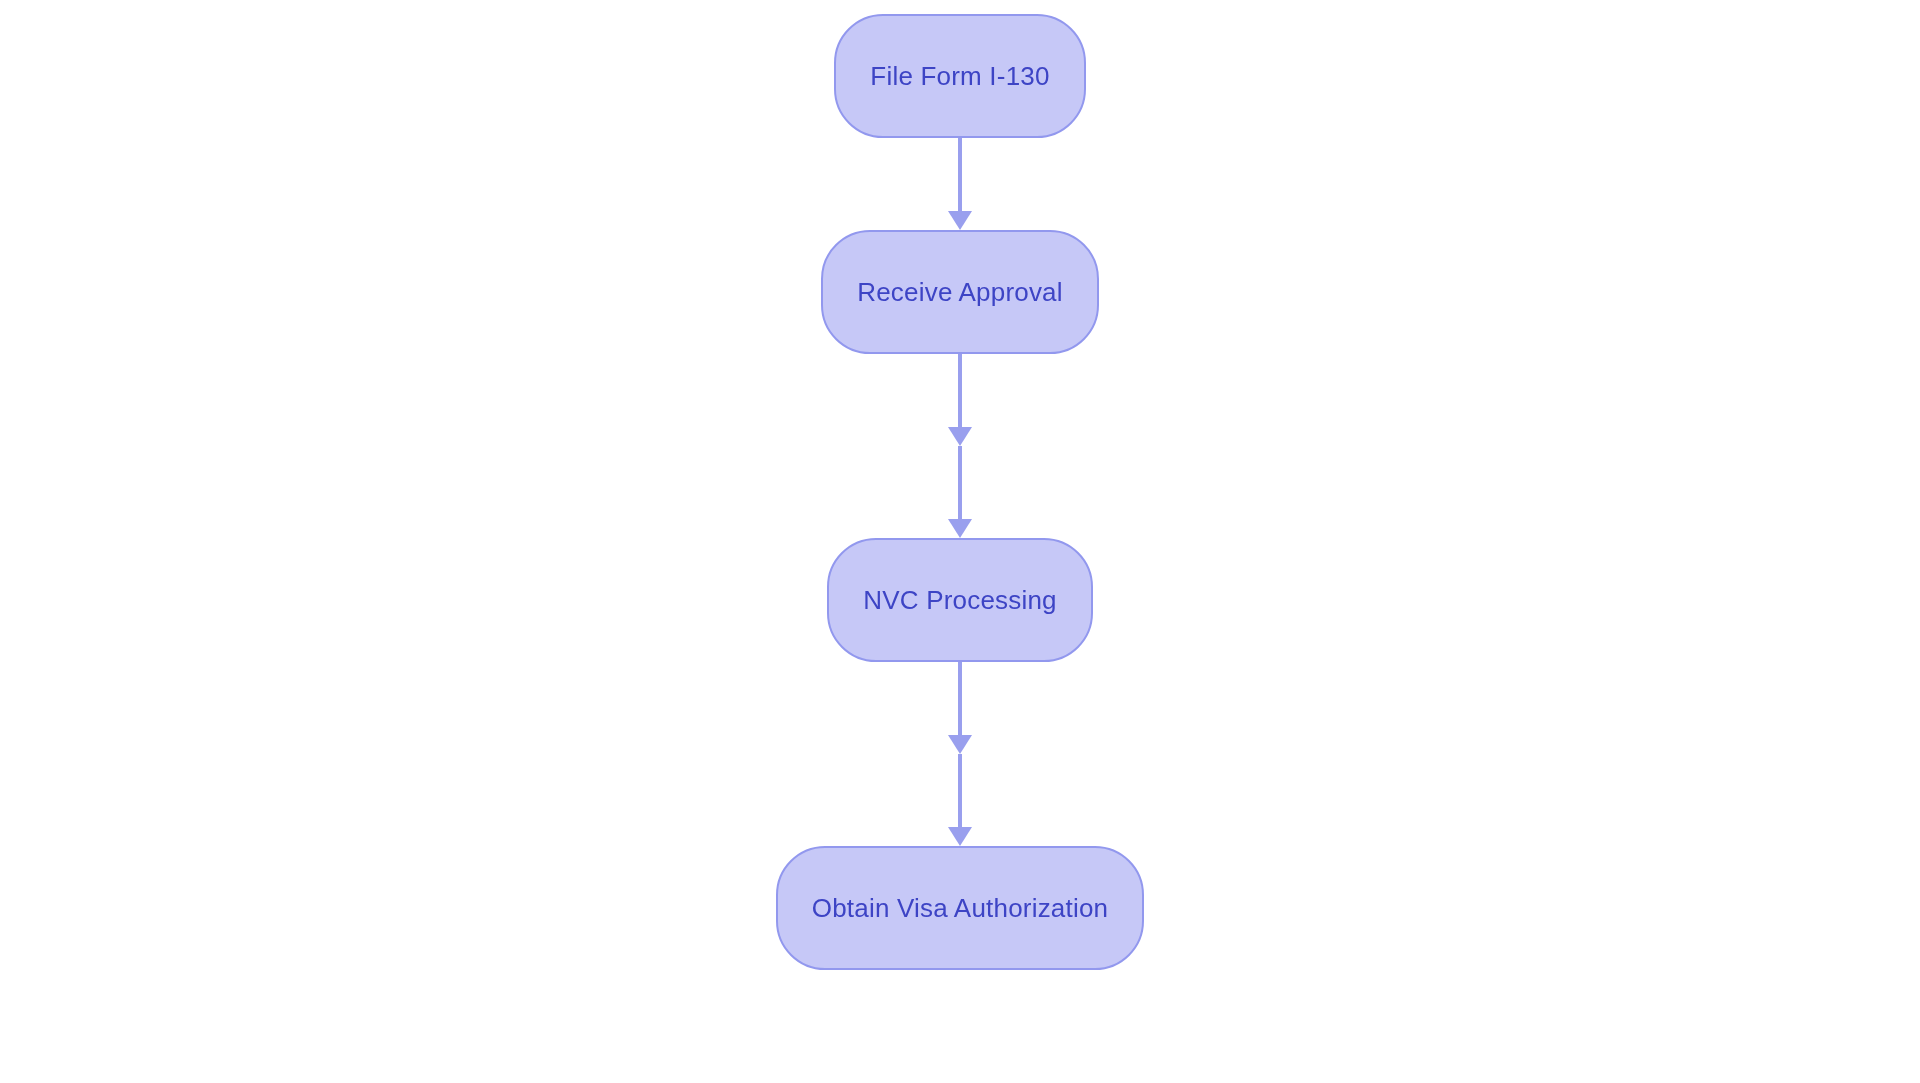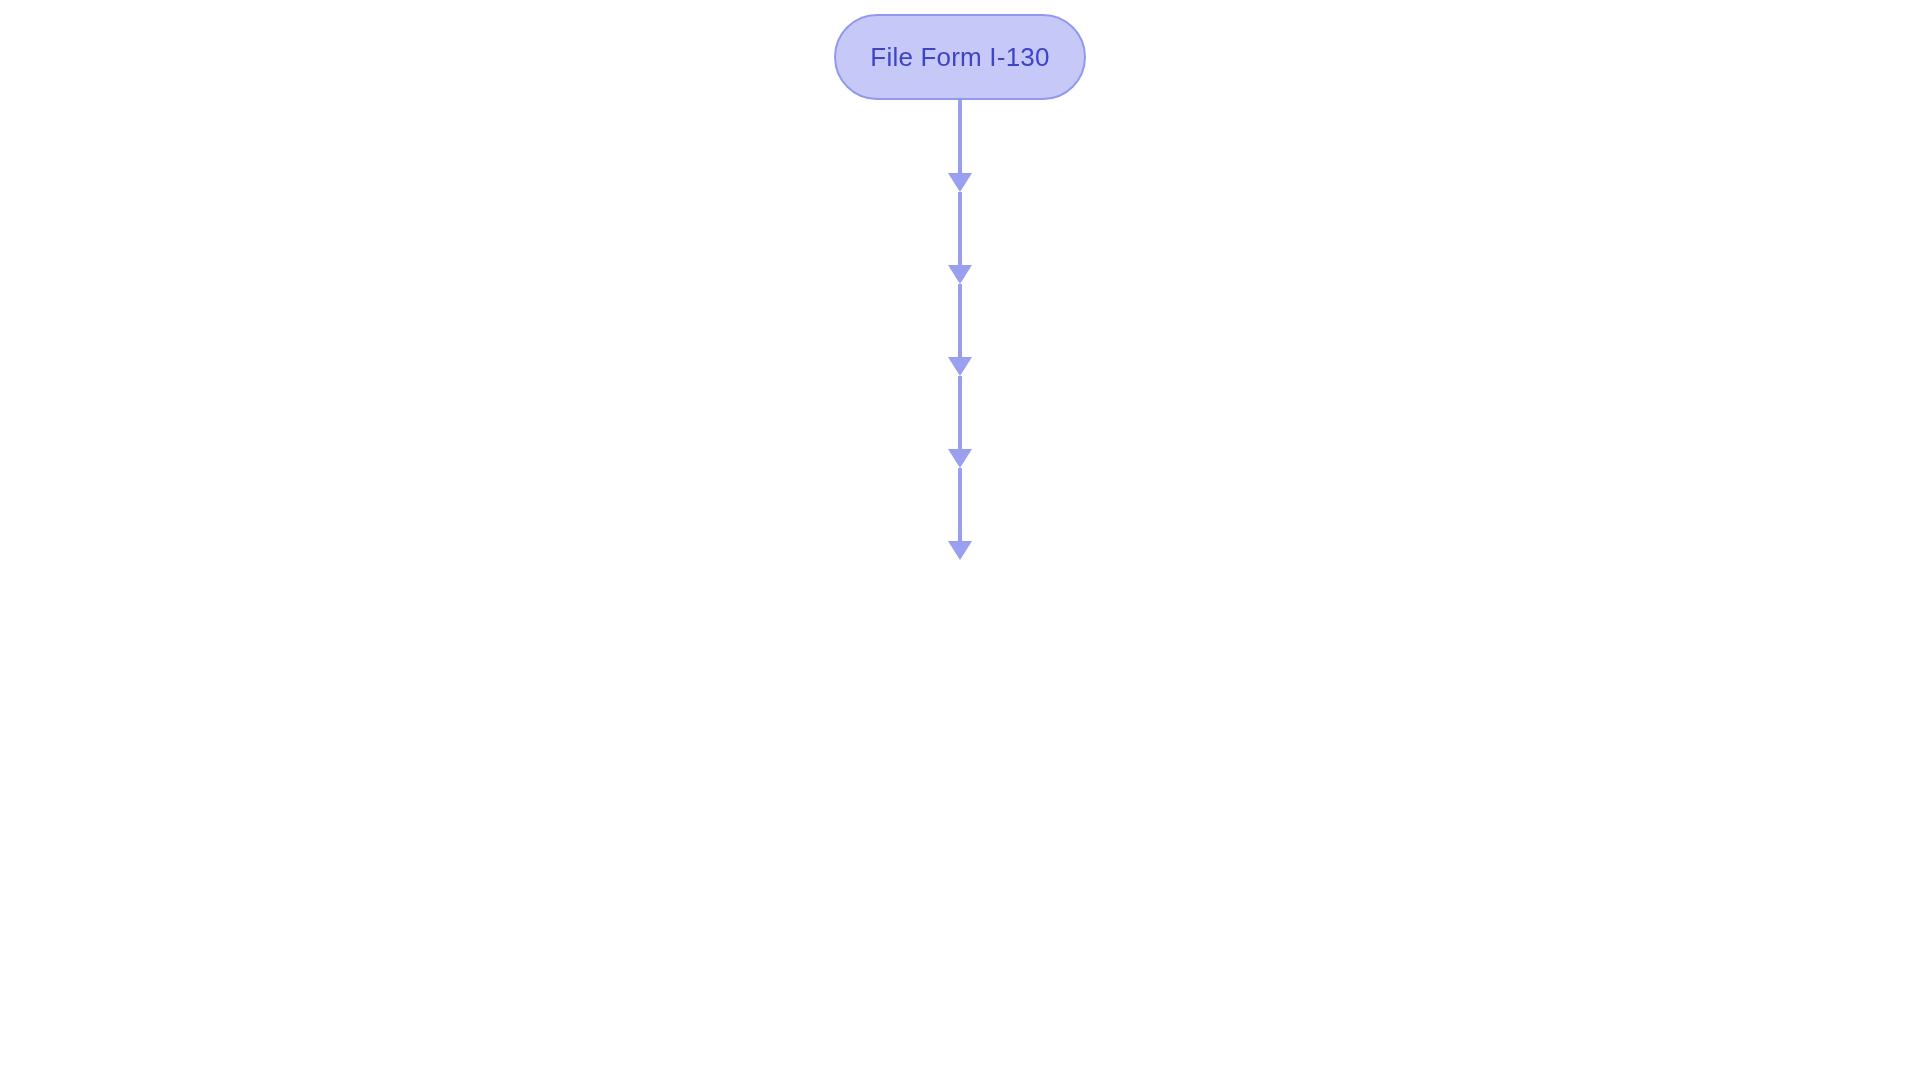--- a/index.html
+++ b/index.html
@@ -20,21 +20,21 @@
     position: absolute;
     top: 14px;
     left: 0;
     width: 100%;
     display: flex;
     flex-direction: column;
     align-items: center;
   }
   .node {
     box-sizing: border-box;
-    height: 86px;
+    height: 124px;
     min-width: 230px;
     padding: 0 34px;
     border-radius: 49px;
     background: var(--color-node-fill, #c6c8f7);
     border: 2px solid var(--color-node-border, #9298ee);
     color: var(--color-node-text, #3d44c5);
     font-size: 26px;
     letter-spacing: 0.2px;
     display: flex;
     align-items: center;
@@ -69,39 +69,48 @@
 
     <div class="node">
       <span>File Form I-130</span>
     </div>
 
     <div class="arrow">
       <div class="arrow-line"></div>
       <div class="arrow-head"></div>
     </div>
 
+    <div class="node">
+      <span>Receive Approval</span>
+    </div>
 
     <div class="arrow">
       <div class="arrow-line"></div>
       <div class="arrow-head"></div>
     </div>
 
 
     <div class="arrow">
       <div class="arrow-line"></div>
       <div class="arrow-head"></div>
     </div>
 
+    <div class="node">
+      <span>NVC Processing</span>
+    </div>
 
     <div class="arrow">
       <div class="arrow-line"></div>
       <div class="arrow-head"></div>
     </div>
 
 
     <div class="arrow">
       <div class="arrow-line"></div>
       <div class="arrow-head"></div>
     </div>
 
+    <div class="node">
+      <span>Obtain Visa Authorization</span>
+    </div>
 
   </div>
 </div>
 
 </body></html>

